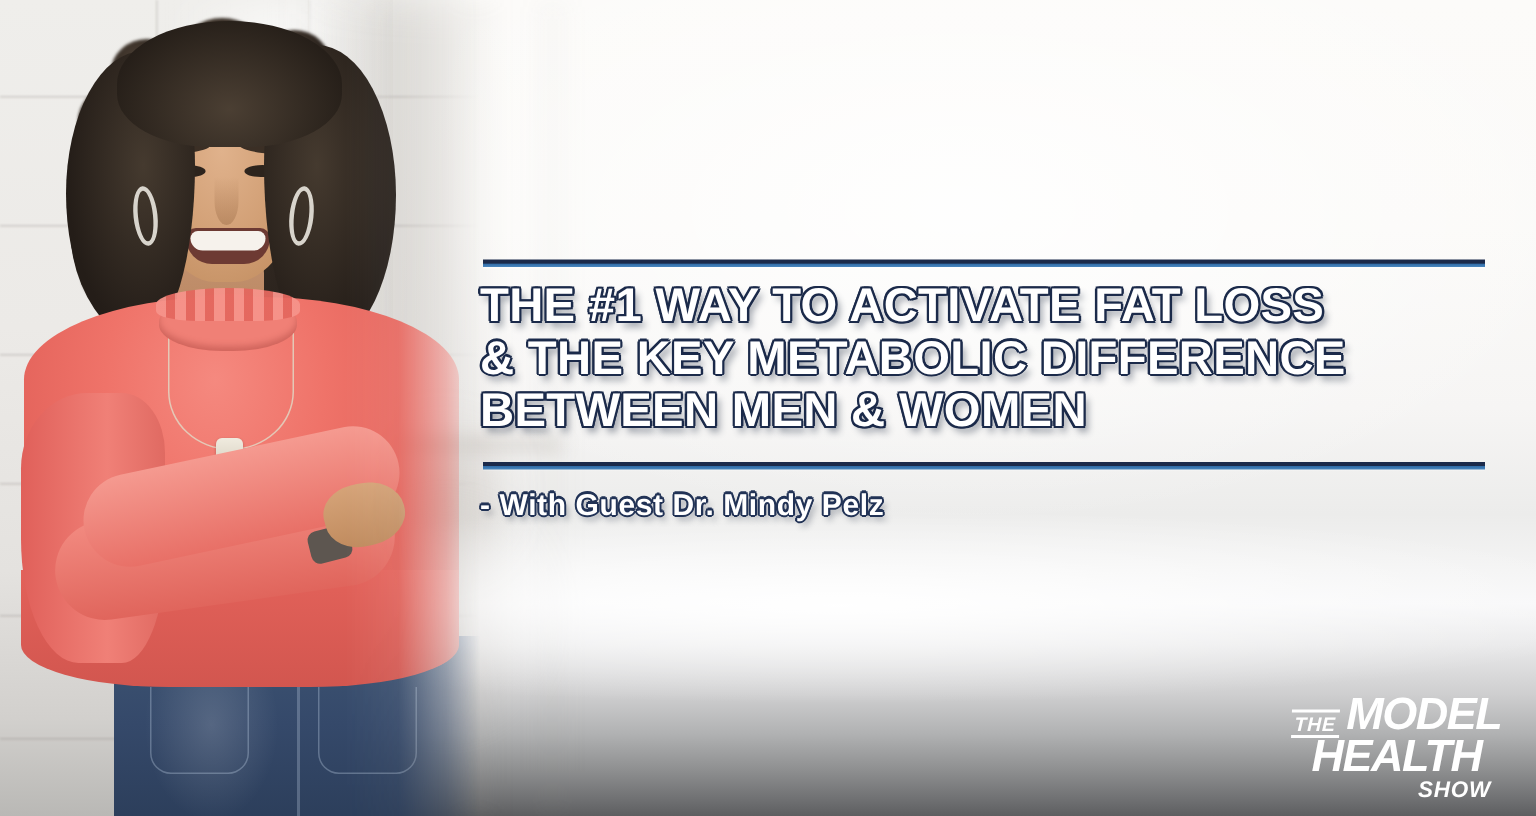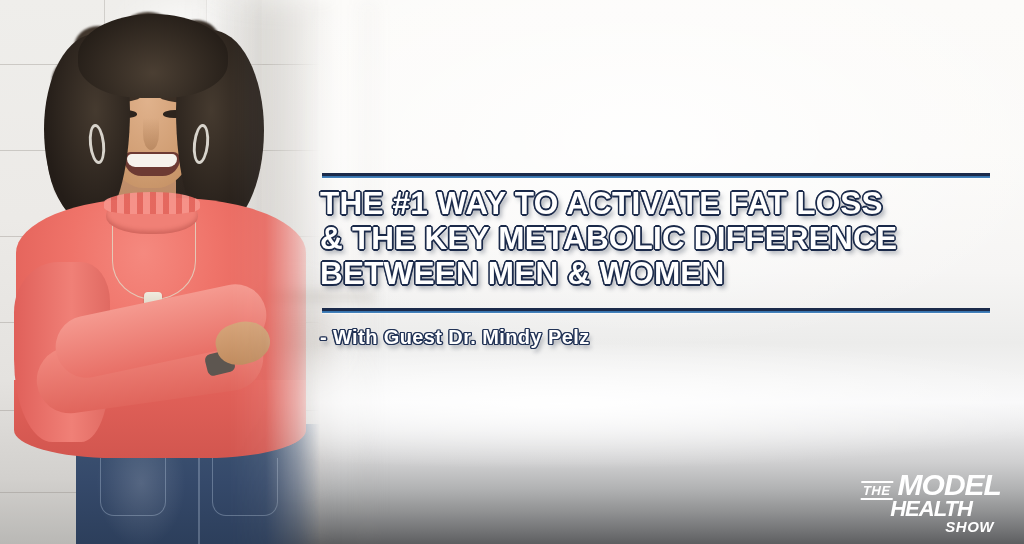--- a/index.html
+++ b/index.html
@@ -336,21 +336,21 @@
     font-size:13px; font-weight:bold; font-style:italic; color:#fff;
     border-top:2px solid #fff; border-bottom:2px solid #fff;
     padding:1px 2px; line-height:1; letter-spacing:.5px;
     transform:skewX(-2deg);
   }
   .logo-model {
     font-size:30px; font-weight:bold; font-style:italic; color:#fff;
     letter-spacing:-1px; line-height:1;
   }
   .logo-health {
-    font-size:22px; font-weight:bold; font-style:italic; color:#fff;
+    font-size:30px; font-weight:bold; font-style:italic; color:#fff;
     letter-spacing:-1px; line-height:1; margin-top:-2px;
   }
   .logo-show {
     font-size:15px; font-weight:bold; font-style:italic; color:#fff;
     letter-spacing:.5px; line-height:1; text-align:right;
     padding-right:12px; margin-top:-1px;
   }
   .logo-line2 { display:flex; justify-content:center; }
   .logo-line3 { display:flex; justify-content:flex-end; }
 </style>

